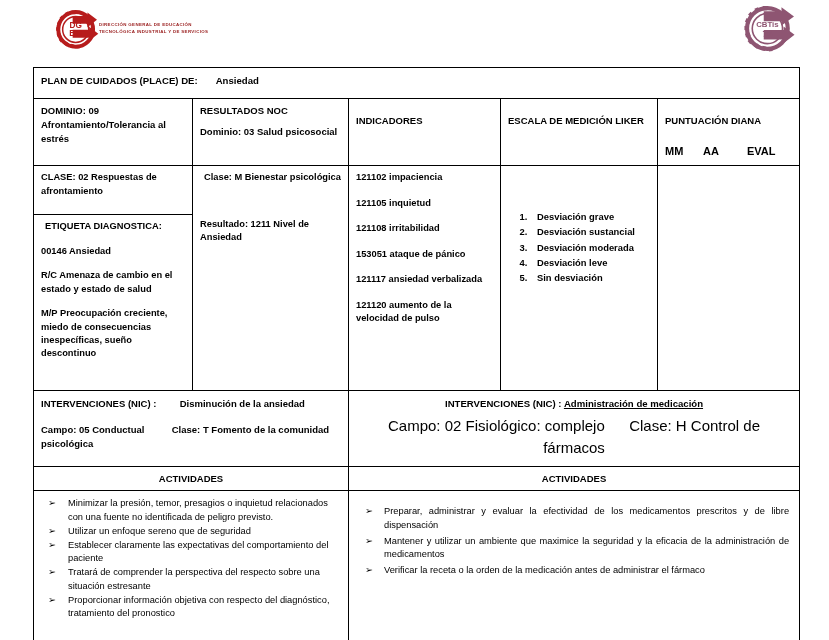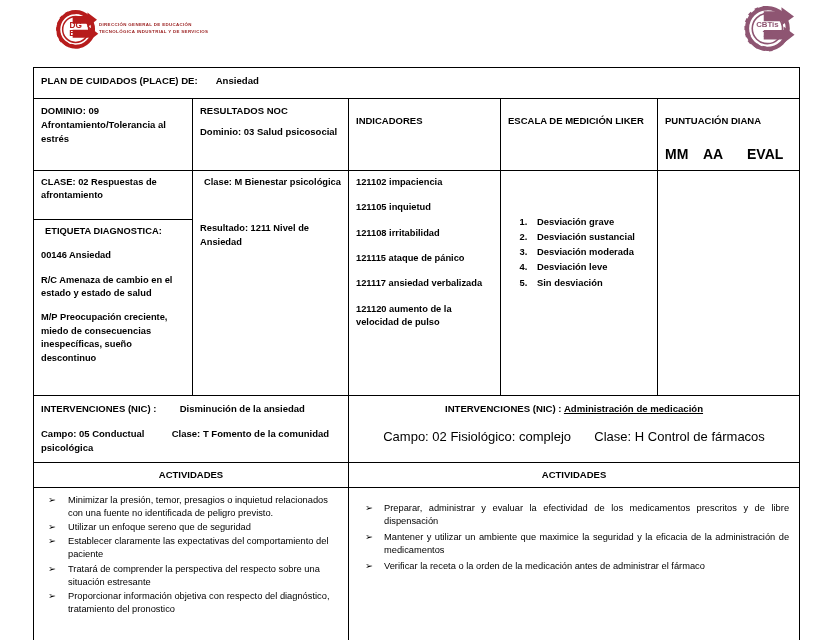--- a/index.html
+++ b/index.html
@@ -113,42 +113,42 @@
     font-weight: bold;
     font-size: 9.4px;
     line-height: 1.62;
   }
   .likert li { padding-left: 7px; }
 
   
   .diana-row {
     margin-top: 17px;
     font-weight: bold;
-    font-size: 14px;
+    font-size: 11px;
   }
   .diana-row span { display: inline-block; }
   .diana-mm { width: 38px; }
   .diana-aa { width: 44px; }
 
   
   td.nic-left {
     padding: 6px 7px 7px 7px;
   }
   td.nic-left .line1 { font-weight: bold; font-size: 9.5px; }
   td.nic-left .line2 { font-weight: bold; font-size: 9.5px; margin-top: 12px; }
   td.nic-left .gapA { display: inline-block; width: 18px; }
   td.nic-left .gapB { display: inline-block; width: 22px; }
 
   td.nic-right {
     padding: 6px 7px 7px 7px;
     text-align: center;
   }
   td.nic-right .line1 { font-size: 9.6px; font-weight: bold; }
   td.nic-right .line1 u { text-decoration: underline; }
-  td.nic-right .line2 { font-size: 13px; margin-top: 13px; }
+  td.nic-right .line2 { font-size: 15px; margin-top: 4px; }
   td.nic-right .gapC { display: inline-block; width: 16px; }
 
   td.act-head {
     text-align: center;
     font-weight: bold;
     font-size: 9.5px;
     padding: 5px 6px;
   }
 
   
@@ -287,21 +287,21 @@
       <p class="b">CLASE: 02 Respuestas de afrontamiento</p>
     </td>
     <td rowspan="2" class="noc-cell">
       <p class="b etq-head">Clase: M Bienestar psicológica</p>
       <p class="res">Resultado: 1211 Nivel de Ansiedad</p>
     </td>
     <td rowspan="2" class="ind-cell">
       <p>121102 impaciencia</p>
       <p>121105 inquietud</p>
       <p>121108 irritabilidad</p>
-      <p>121115 ataque de pánico</p>
+      <p>153051 ataque de pánico</p>
       <p>121117 ansiedad verbalizada</p>
       <p>121120 aumento de la velocidad de pulso</p>
     </td>
     <td rowspan="2">
       <div style="height:38px"></div>
       <ol class="likert">
         <li>Desviación grave</li>
         <li>Desviación sustancial</li>
         <li>Desviación moderada</li>
         <li>Desviación leve</li>

